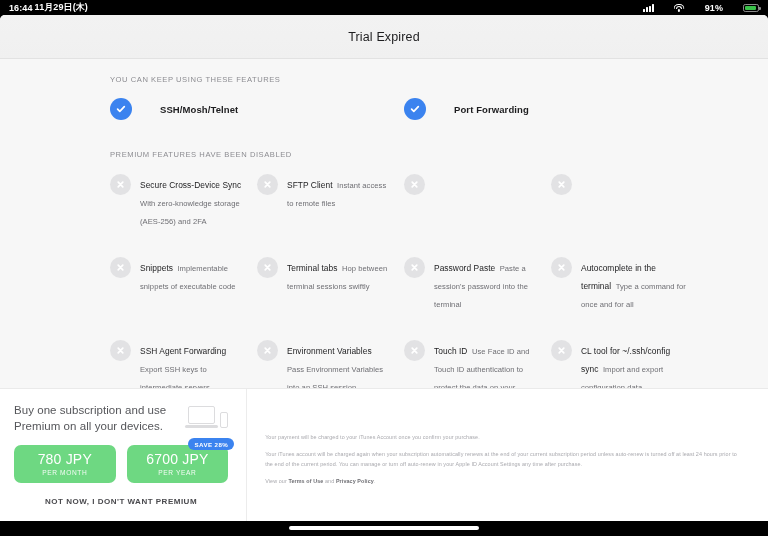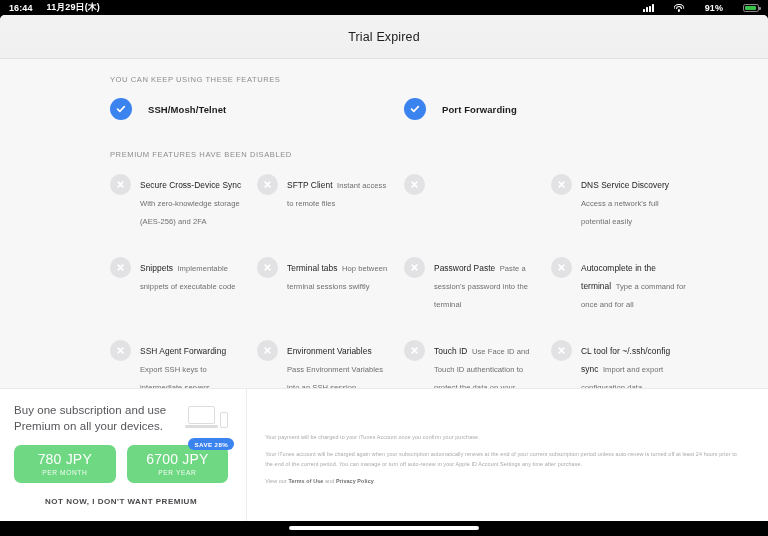--- a/index.html
+++ b/index.html
@@ -20,21 +20,21 @@
     position: absolute; top: 0; left: 0;
     width: 768px; height: 15px;
     background: #000;
     display: flex; align-items: center;
     padding: 0 9px;
     color: #fff;
     font-size: 9px;
     font-weight: 700;
     letter-spacing: .1px;
   }
-  .sb-left { display: flex; align-items: center; gap: 14px; }
+  .sb-left { display: flex; align-items: center; gap: 2px; }
   .sb-spacer { flex: 1; }
   .sb-right { display: flex; align-items: center; gap: 20px; }
   .sig { display: flex; align-items: flex-end; gap: 1px; height: 8px; }
   .sig i { display: block; width: 2px; background: #fff; border-radius: .5px; }
   .sig i:nth-child(1) { height: 3px; }
   .sig i:nth-child(2) { height: 4.5px; }
   .sig i:nth-child(3) { height: 6px; }
   .sig i:nth-child(4) { height: 8px; }
   .wifi { position: relative; width: 11px; height: 8px; }
   .wifi span {
@@ -96,21 +96,21 @@
     margin-bottom: 14px;
   }
   .section-label.second { margin-top: 30px; margin-bottom: 14px; }
 
   .enabled-row {
     display: flex;
     gap: 0;
   }
   .enabled-item {
     width: 50%;
-    display: flex; align-items: center; gap: 16px;
+    display: flex; align-items: center; gap: 28px;
   }
   .enabled-item .label {
     font-size: 9.5px;
     font-weight: 700;
     color: #1d1d1f;
     letter-spacing: .1px;
   }
 
   .circ {
     flex: 0 0 auto;
@@ -352,24 +352,20 @@
               </svg>
           </span>
         </div>
 
         <div class="feature">
           <span class="circ no">
             <svg width="11" height="11" viewBox="0 0 11 11">
                 <path d="M3.2 3.2 L7.8 7.8 M7.8 3.2 L3.2 7.8" stroke="#ffffff" stroke-width="1.7" stroke-linecap="round"></path>
               </svg>
           </span>
-          <span class="txt">
-            <span class="f-title">DNS Service Discovery</span>
-            <span class="f-desc">Access a network's full potential easily</span>
-          </span>
         </div>
 
         <div class="feature">
           <span class="circ no">
             <svg width="11" height="11" viewBox="0 0 11 11">
                 <path d="M3.2 3.2 L7.8 7.8 M7.8 3.2 L3.2 7.8" stroke="#ffffff" stroke-width="1.7" stroke-linecap="round"></path>
               </svg>
           </span>
           <span class="txt">
             <span class="f-title">Snippets</span>

